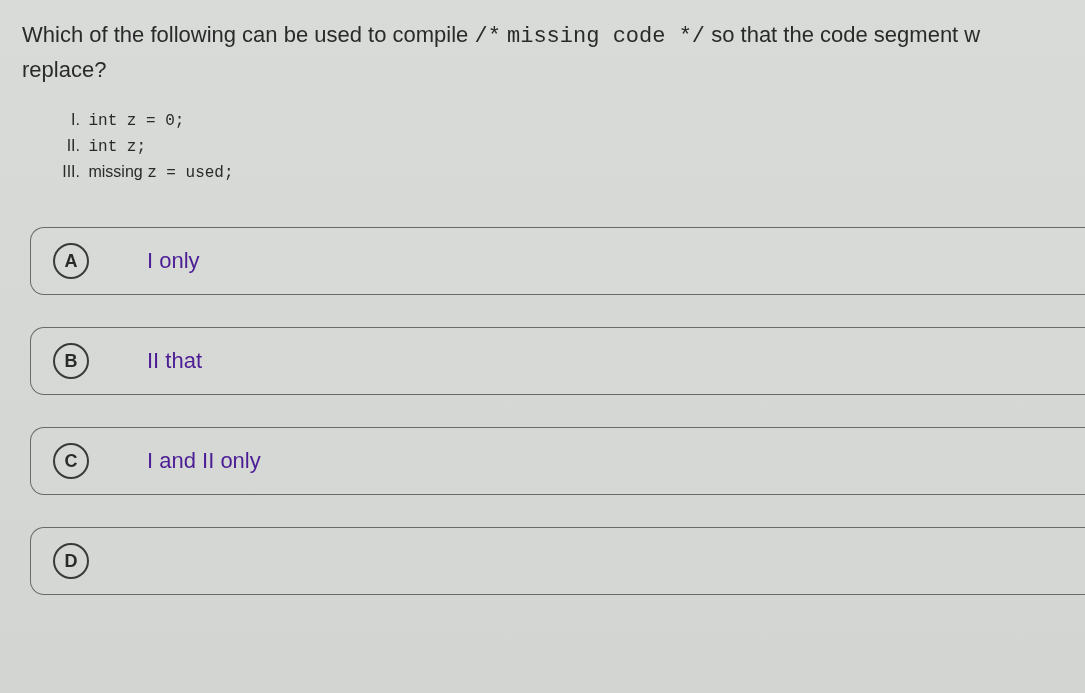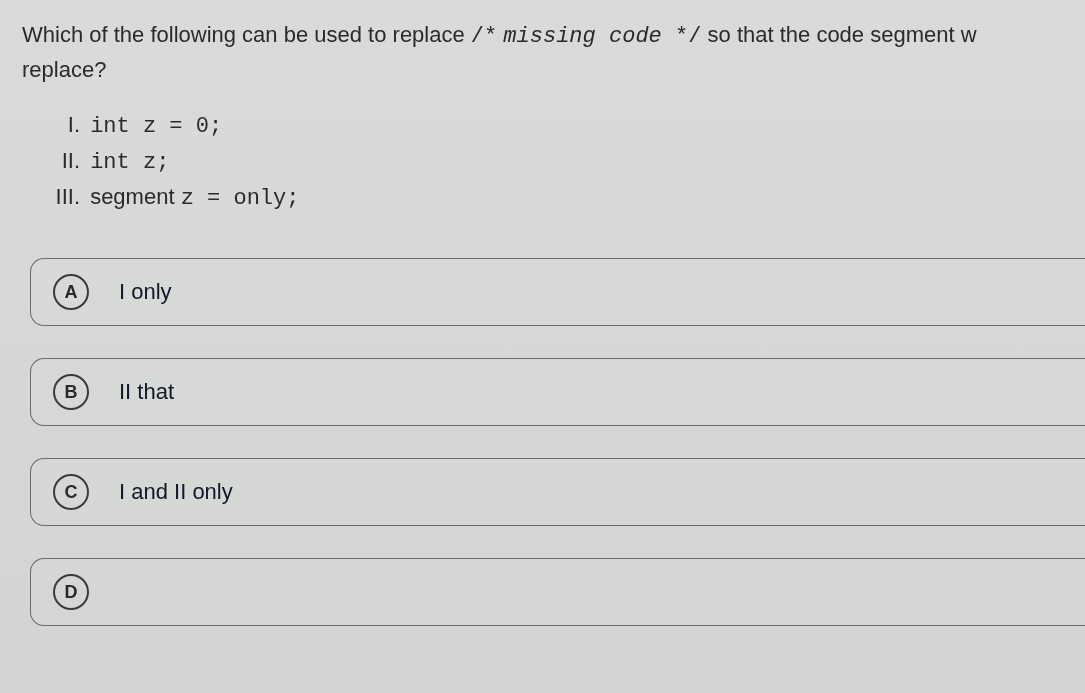--- a/index.html
+++ b/index.html
@@ -20,29 +20,28 @@
       font-size: 22px;
       line-height: 1.5;
       color: #2a2a2a;
       margin-bottom: 22px;
     }
     .code-inline {
       font-family: 'Courier New', Courier, monospace;
       font-style: normal;
     }
     .missing-code {
-      font-style: italic;
       text-align: right;
     }
     .statements {
       margin-left: 30px;
       margin-bottom: 42px;
     }
     .statement {
-      font-size: 22px;
+      font-size: 16px;
       line-height: 1.55;
       color: #2a2a2a;
     }
     .roman {
       display: inline-block;
       text-align: right;
       width: 28px;
       margin-right: 4px;
     }
     .code-stmt {
@@ -73,48 +72,49 @@
       display: flex;
       align-items: center;
       justify-content: center;
       font-weight: bold;
       font-size: 18px;
       color: #2a2a2a;
       flex-shrink: 0;
     }
     .option-text {
       font-size: 22px;
-      color: #0f172a;
+      color: #4c1d95;
+      margin-left: 28px;
     }
   </style>
 </head>
 <body>
 
 <div class="question-text">
-  <span>Which of the following can be used to replace </span>
+  <span>Which of the following can be used to compile </span>
   <span class="code-inline">/*</span>
   <span class="code-inline missing-code"> missing code </span>
   <span class="code-inline">*/</span>
   <span> so that the code segment w</span>
   <br>
   <span>replace?</span>
 </div>
 
 <div class="statements">
   <div class="statement">
     <span class="roman">I.</span>
     <span class="code-stmt">int z = 0;</span>
   </div>
   <div class="statement">
     <span class="roman">II.</span>
     <span class="code-stmt">int z;</span>
   </div>
   <div class="statement">
     <span class="roman">III.</span>
-    <span>segment </span><span class="code-stmt">z = only;</span>
+    <span>missing </span><span class="code-stmt">z = used;</span>
   </div>
 </div>
 
 <div class="options">
   <div class="option">
     <div class="option-letter">A</div>
     <div class="option-text">I only</div>
   </div>
   <div class="option">
     <div class="option-letter">B</div>

